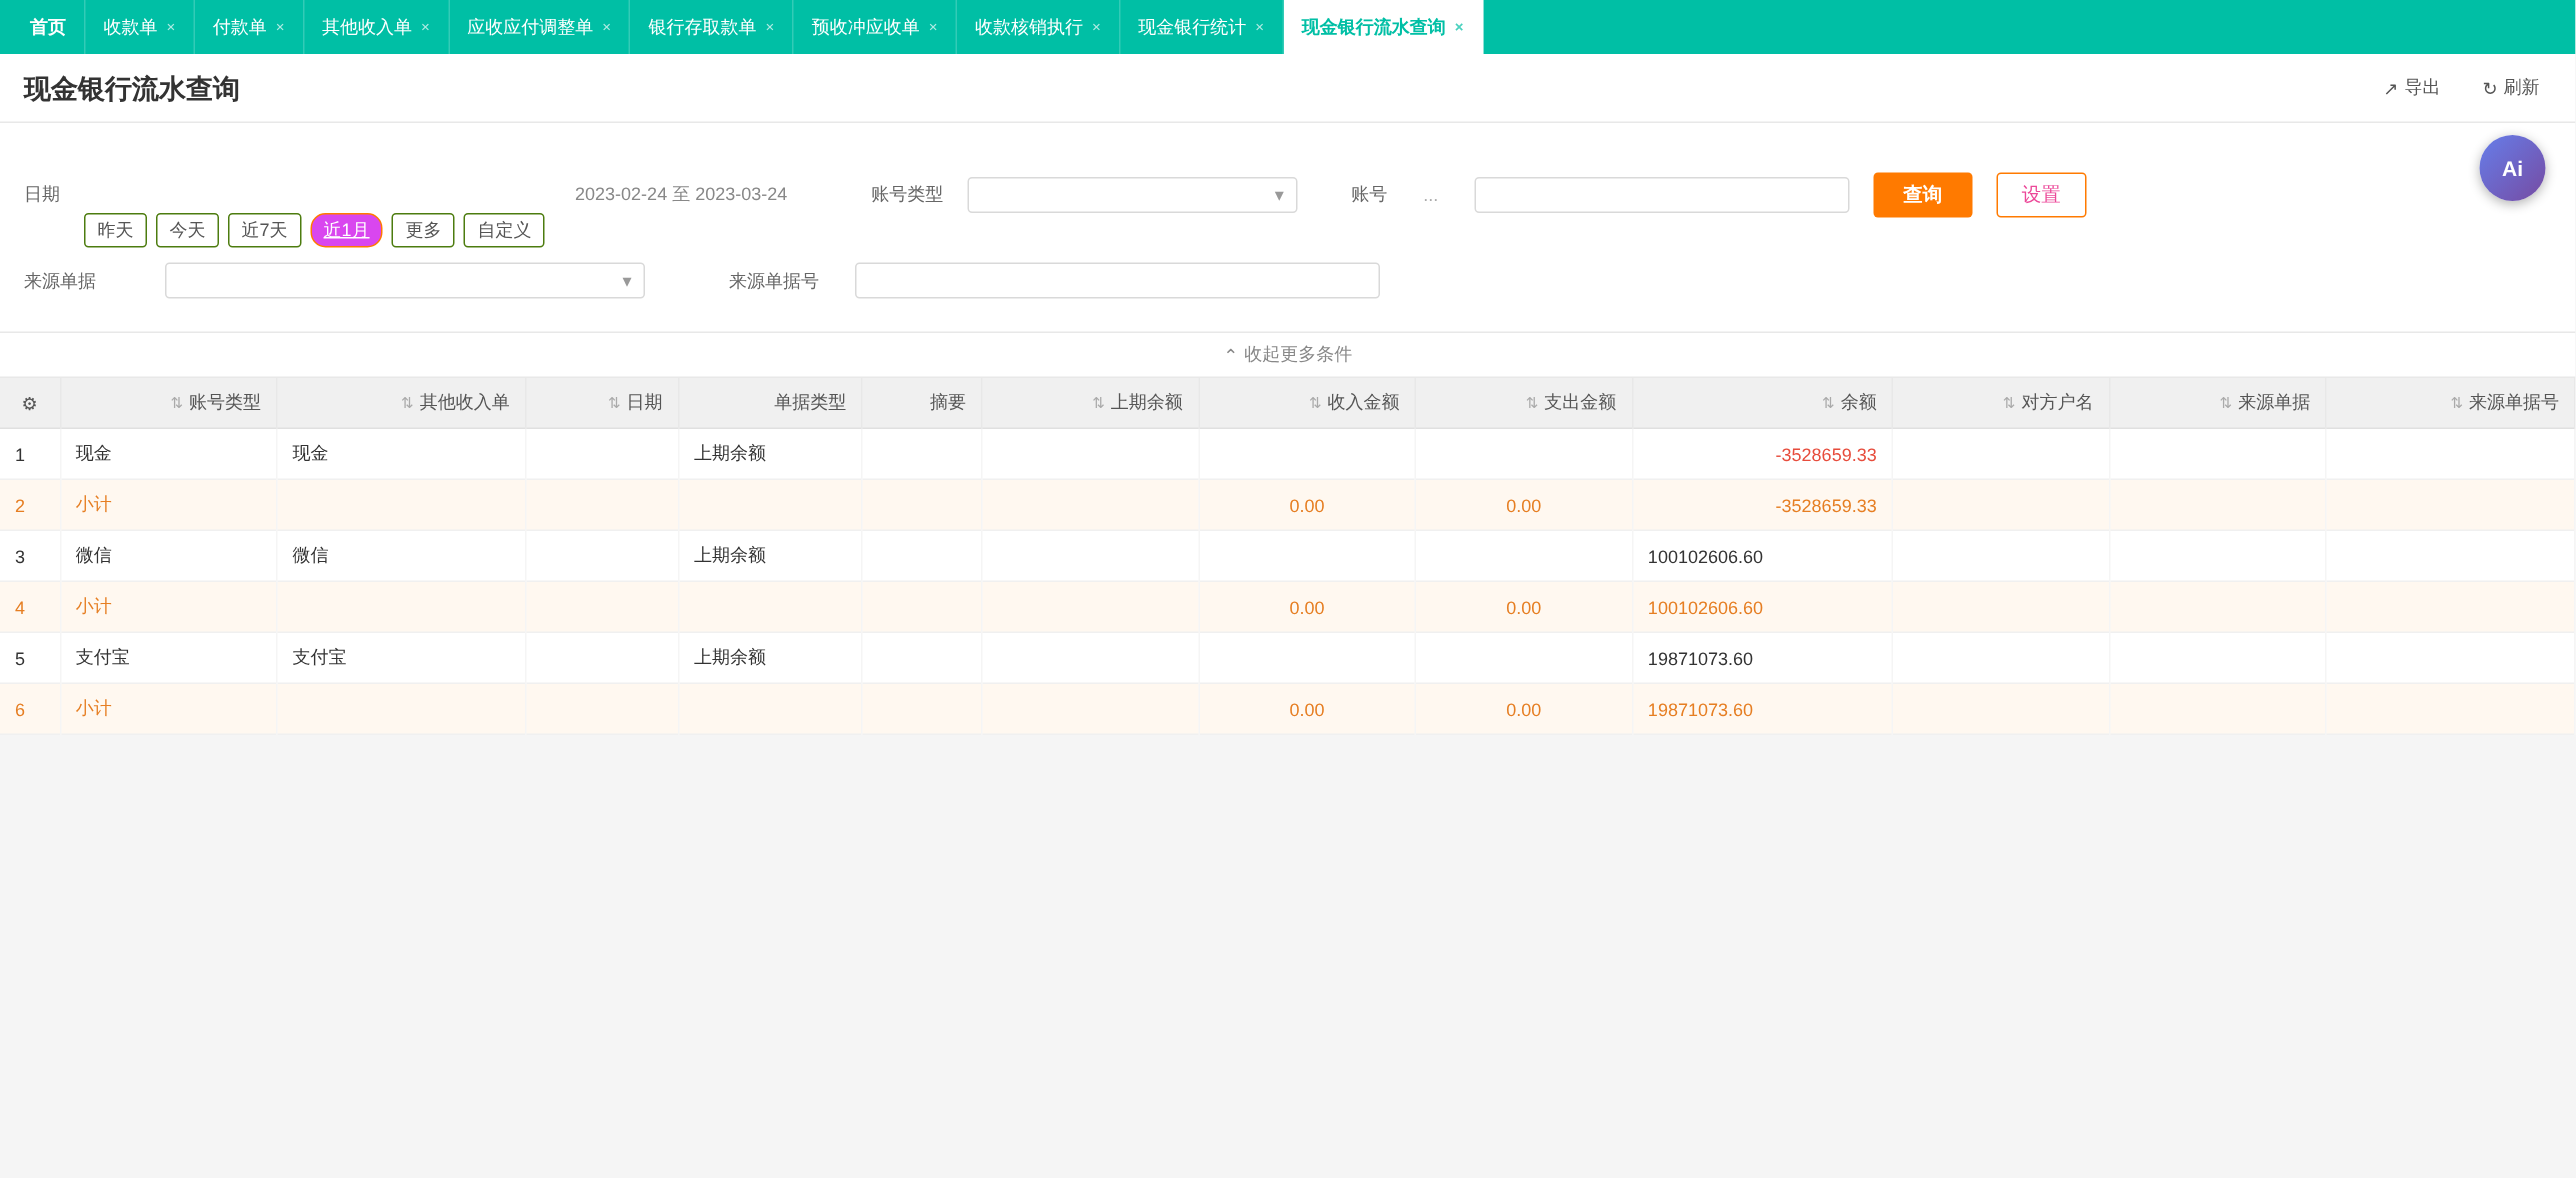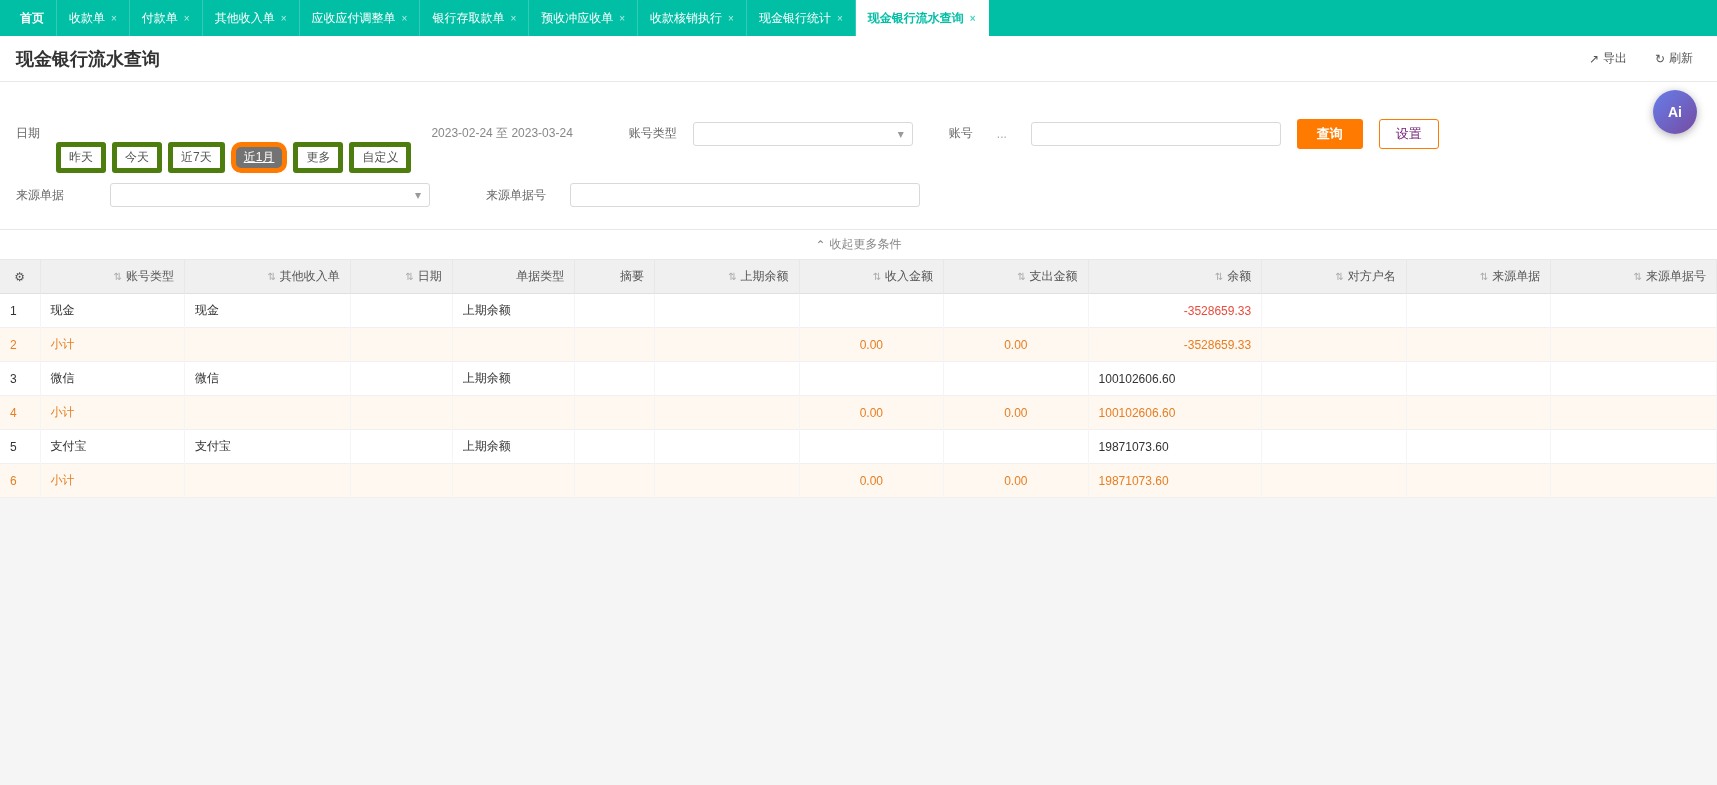--- a/index.html
+++ b/index.html
@@ -84,30 +84,30 @@
       white-space: nowrap;
       font-size: 12px;
     }
     .date-shortcuts {
       display: flex;
       align-items: center;
       gap: 6px;
     }
     .date-btn {
       padding: 2px 8px;
-      border: 5px solid #4d7c0f;
+      border: 1px solid #4d7c0f;
       border-radius: 3px;
       cursor: pointer;
       font-size: 12px;
       color: #555;
       background: #fff;
       margin-top: 48px;
     }
     .date-btn.active {
-      background: #737373;
+      background: #d946ef;
       border-color: #ff7a00;
       color: #fff;
       border-radius: 10px;
       text-decoration: underline;
     }
     .date-range-text {
       font-size: 12px;
       color: #888;
       margin-left: 4px;
     }
@@ -141,21 +141,21 @@
       color: #fff;
       border: none;
       border-radius: 3px;
       padding: 6px 20px;
       cursor: pointer;
       font-size: 13px;
       font-weight: bold;
     }
     .settings-btn {
       background: #fff;
-      color: #701a75;
+      color: #ec4899;
       border: 1px solid #ff7a00;
       border-radius: 3px;
       padding: 5px 16px;
       cursor: pointer;
       font-size: 13px;
     }
 
     .collapse-bar {
       display: flex;
       align-items: center;

